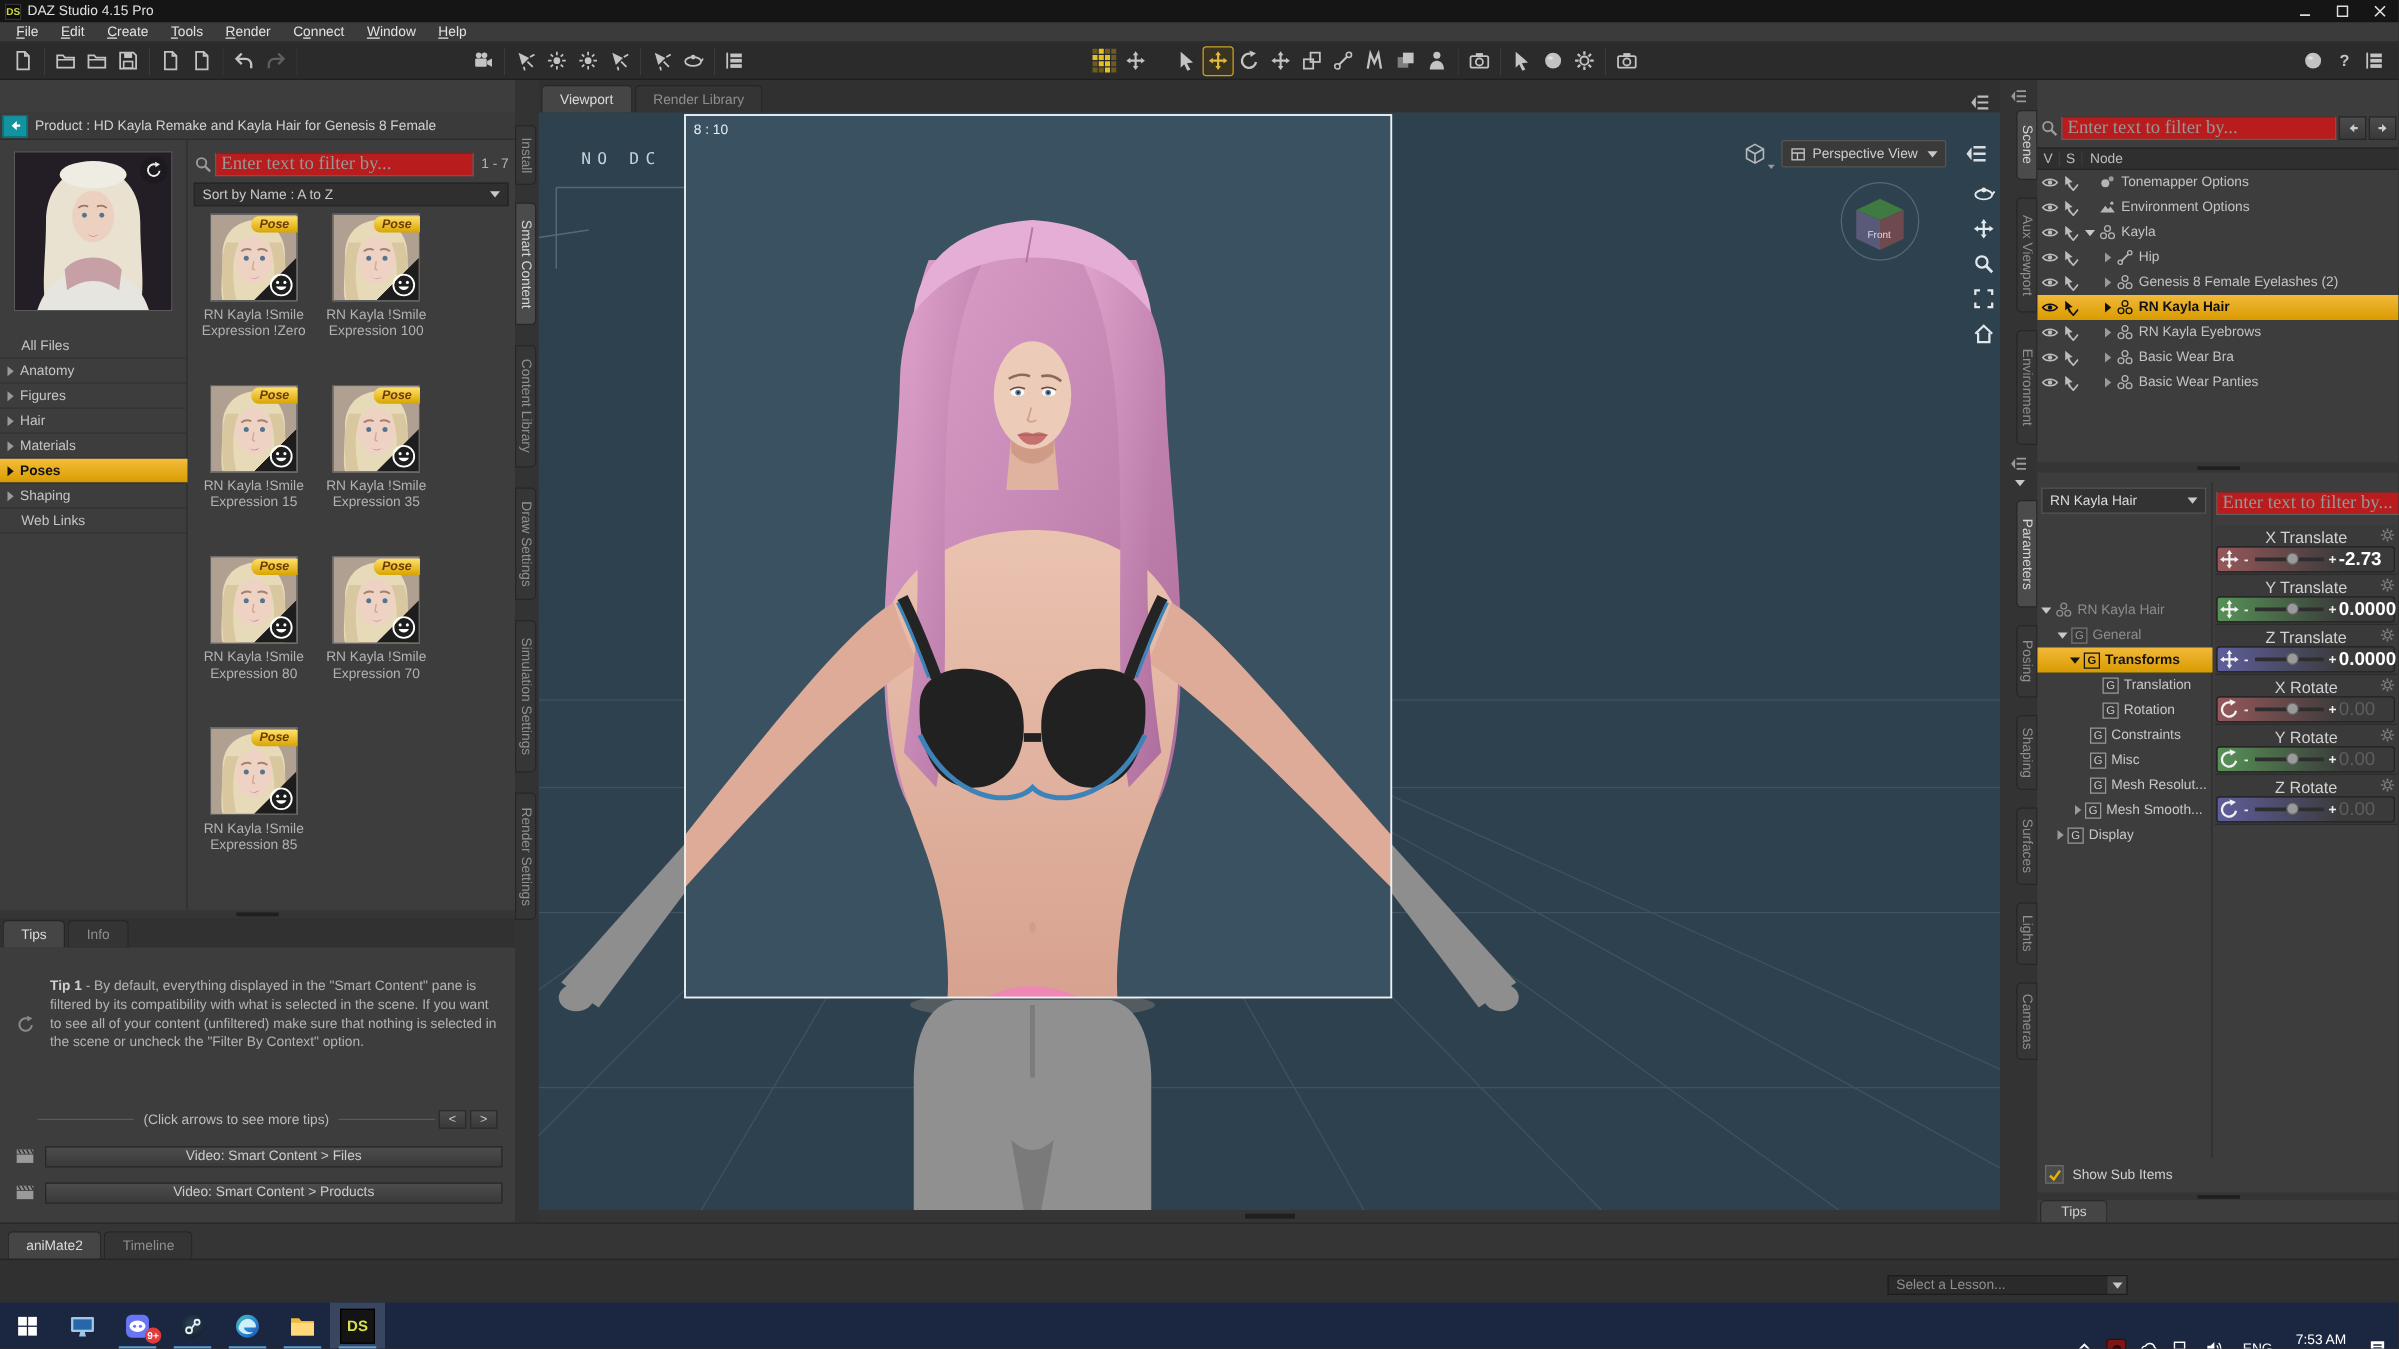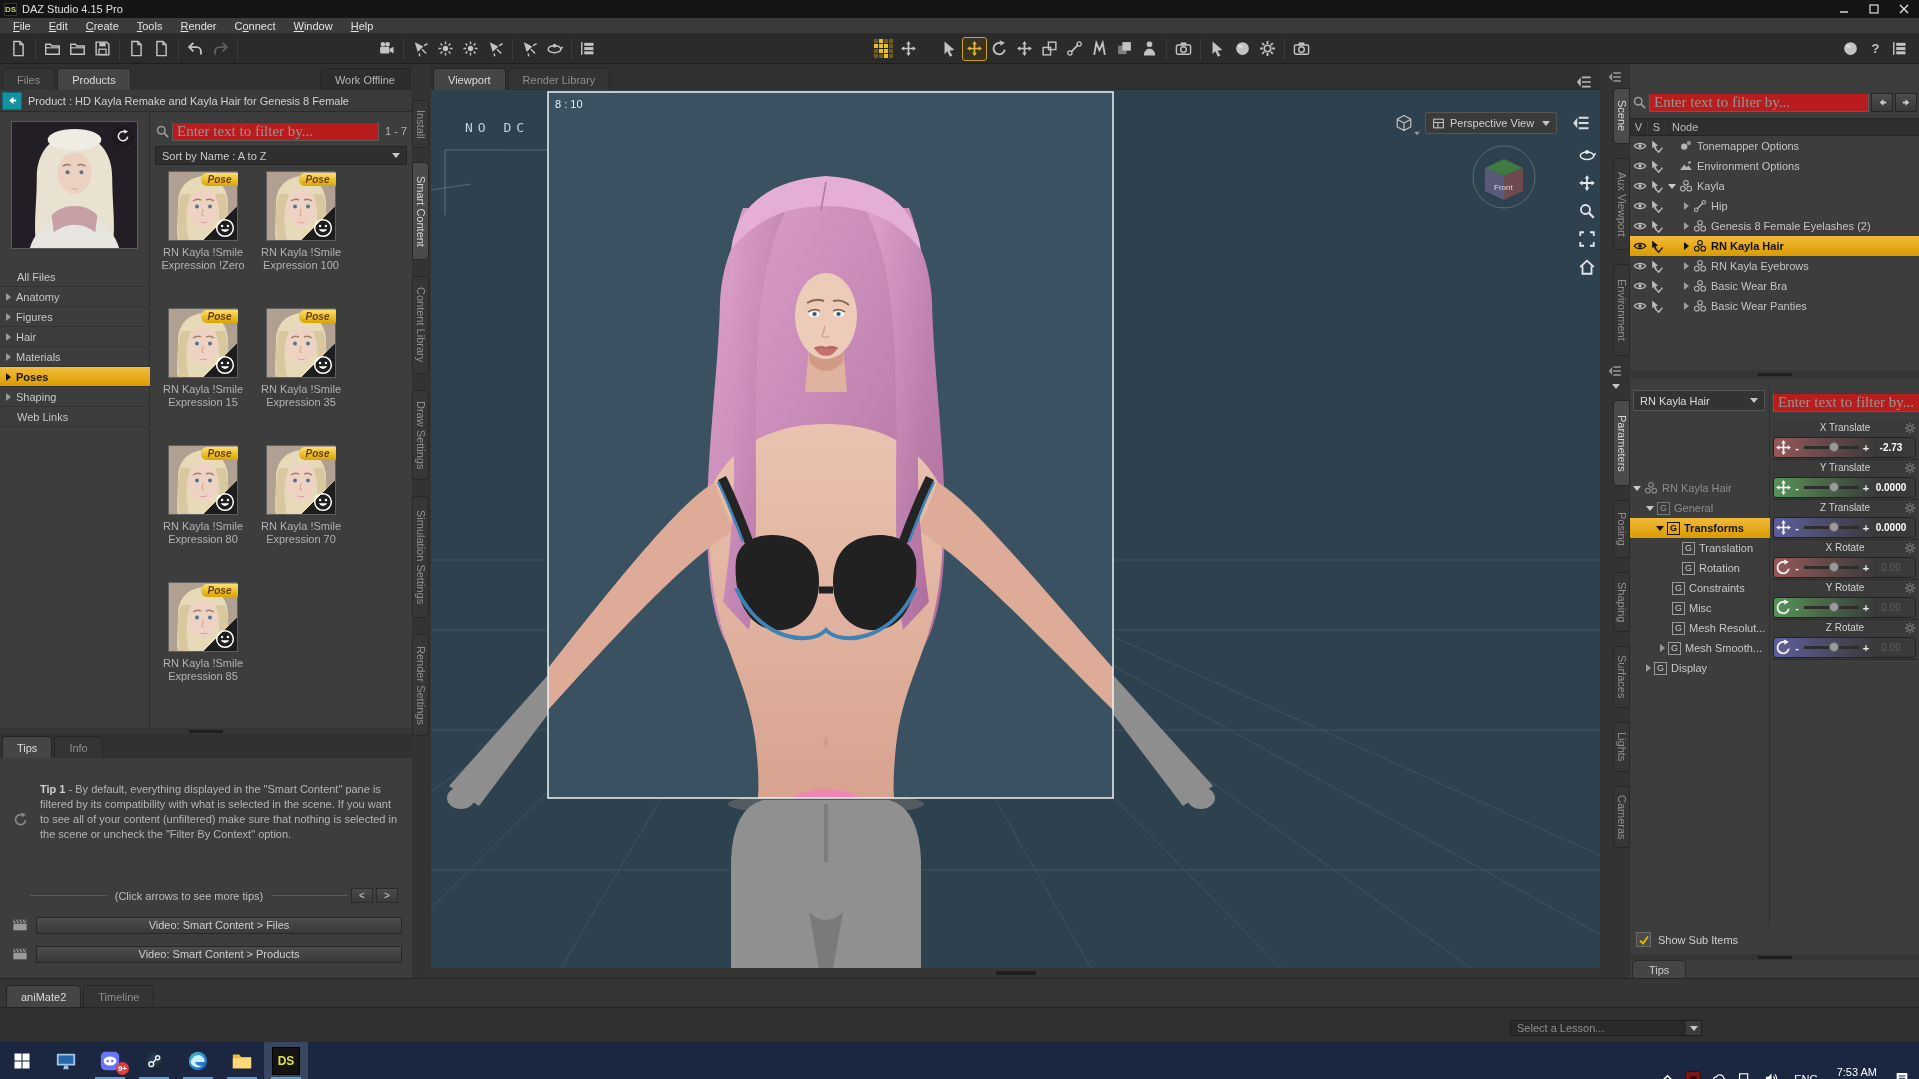--- a/index.html
+++ b/index.html
@@ -160,31 +160,31 @@
 .ptr.dim { color:#8d8d8d; }
 .ptr.dim .gbox { border-color:#777; color:#999; }
 .ptr.sel { background:linear-gradient(#f2b93a,#d99b00); color:#141414; font-weight:bold; }
 .ptr.sel .gbox { border-color:#141414; color:#141414; background:transparent; }
 .ptr.sel .tri-d { border-top-color:#141414; }
 .ptr span.lbl { white-space:nowrap; overflow:hidden; }
 .pp-right { position:absolute; left:141px; top:322px; width:148px; height:540px; }
 .pp-search { position:absolute; left:0; top:6px; width:146px; height:21px; display:flex; align-items:center; }
 .sliders { position:absolute; left:1px; top:34px; width:146px; }
 .sld { height:40px; border-bottom:1px solid #2c2c2c; position:relative; background:#3a3a3a; }
-.sld .lab { text-align:center; color:#d2d2d2; padding-top:2px; font-size:10px; }
+.sld .lab { text-align:center; color:#d2d2d2; padding-top:2px; font-size:13px; }
 .sld .gear { position:absolute; right:2px; top:2px; width:12px; height:12px; color:#7c7c7c; }
 .pill { position:absolute; left:1px; top:17px; width:143px; height:21px; border:1px solid #222; border-radius:3px; display:flex; align-items:center; }
 .pill.sx { background:linear-gradient(90deg,#96585a,#3a3a3a 72%); }
 .pill.sy { background:linear-gradient(90deg,#579257,#3a3a3a 72%); }
 .pill.sz { background:linear-gradient(90deg,#5e5e9c,#3a3a3a 72%); }
 .pill .pic { width:17px; height:17px; margin-left:1px; color:#f2f2f2; }
 .pill .pm { color:#ececec; font-weight:bold; width:10px; text-align:center; }
 .pill .track { flex:1; height:3px; background:#2d2d2d; margin:0 2px; position:relative; }
 .pill .thumb { position:absolute; left:45%; top:-4px; width:10px; height:10px; border-radius:50%; background:#9a9a9a; border:1px solid #666; }
-.pill .val { width:44px; text-align:center; padding-right:4px; color:#fff; font-weight:bold; font-size:10px; }
+.pill .val { width:44px; text-align:left; padding-right:4px; color:#fff; font-weight:bold; font-size:15px; }
 .pill.off .val { color:#5e5e5e; font-weight:normal; }
 .showsub { position:absolute; left:6px; top:868px; display:flex; align-items:center; color:#d0d0d0; }
 .cbx { width:15px; height:15px; background:#4b4b4b; border:1px solid #6b6b6b; margin-right:7px; display:flex; align-items:center; justify-content:center; }
 .cbx svg { width:12px; height:12px; color:#e8b100; }
 .rd-grip { position:absolute; left:0; top:890px; width:289px; height:6px; background:#353535; }
 .rd-grip i { position:absolute; left:50%; top:2px; width:34px; height:3px; margin-left:-17px; background:#1f1f1f; }
 .rd-tips { position:absolute; left:2px; top:896px; height:18px; padding:0 16px; background:#454545; border:1px solid #2a2a2a; border-bottom:none; border-radius:4px 4px 0 0; display:flex; align-items:center; color:#cfcfcf; }
 
 
 .bottom-dock { position:absolute; left:0; top:978px; width:1919px; height:64px; background:#353535; border-top:1px solid #262626; }
@@ -676,25 +676,20 @@
     <div class="tbi">
         <svg>
           <use href="#i-list"></use>
         </svg>
       </div>
   </div>
 
   <div class="main">
 
     <div class="left-dock">
-      <div class="ld-tabs">
-        <div class="tab">Files</div>
-        <div class="tab on">Products</div>
-        <div class="tab workoffline">Work Offline</div>
-      </div>
       <div class="product-bar">
         <div class="back-btn">
             <svg viewBox="0 0 24 24">
               <path d="M14 4 L5 12 L14 20 V14 H20 V10 H14 Z" fill="#fff"></path>
             </svg>
           </div>
         <div class="product-label">Product :  HD Kayla Remake and Kayla Hair for Genesis 8 Female</div>
       </div>
       <div class="ld-body">
         <div class="ld-colL">

